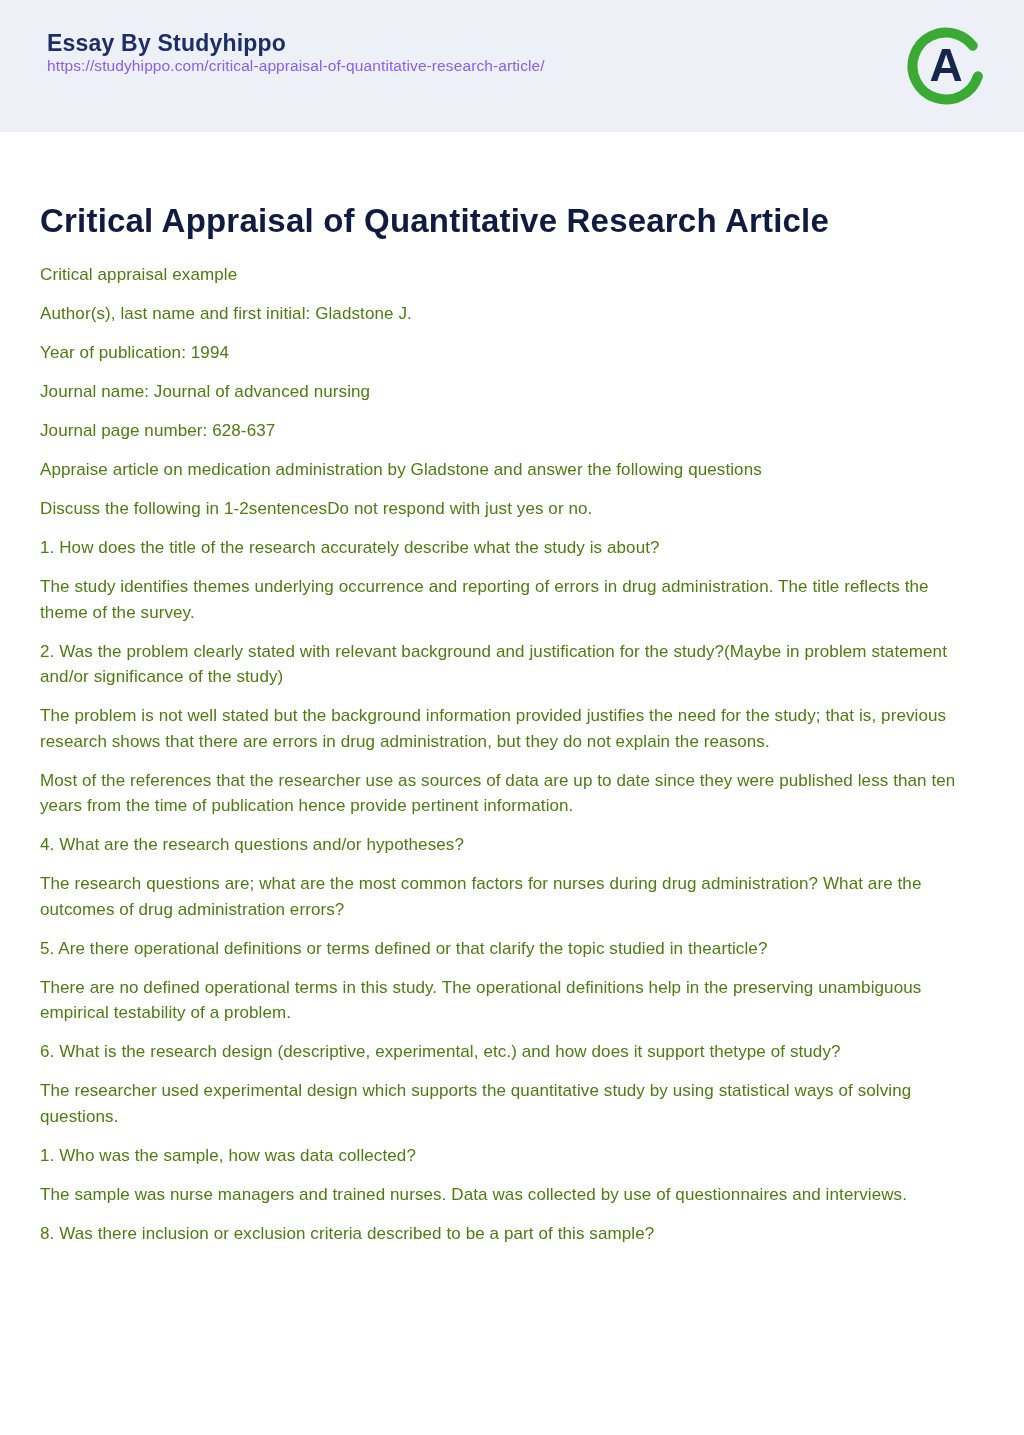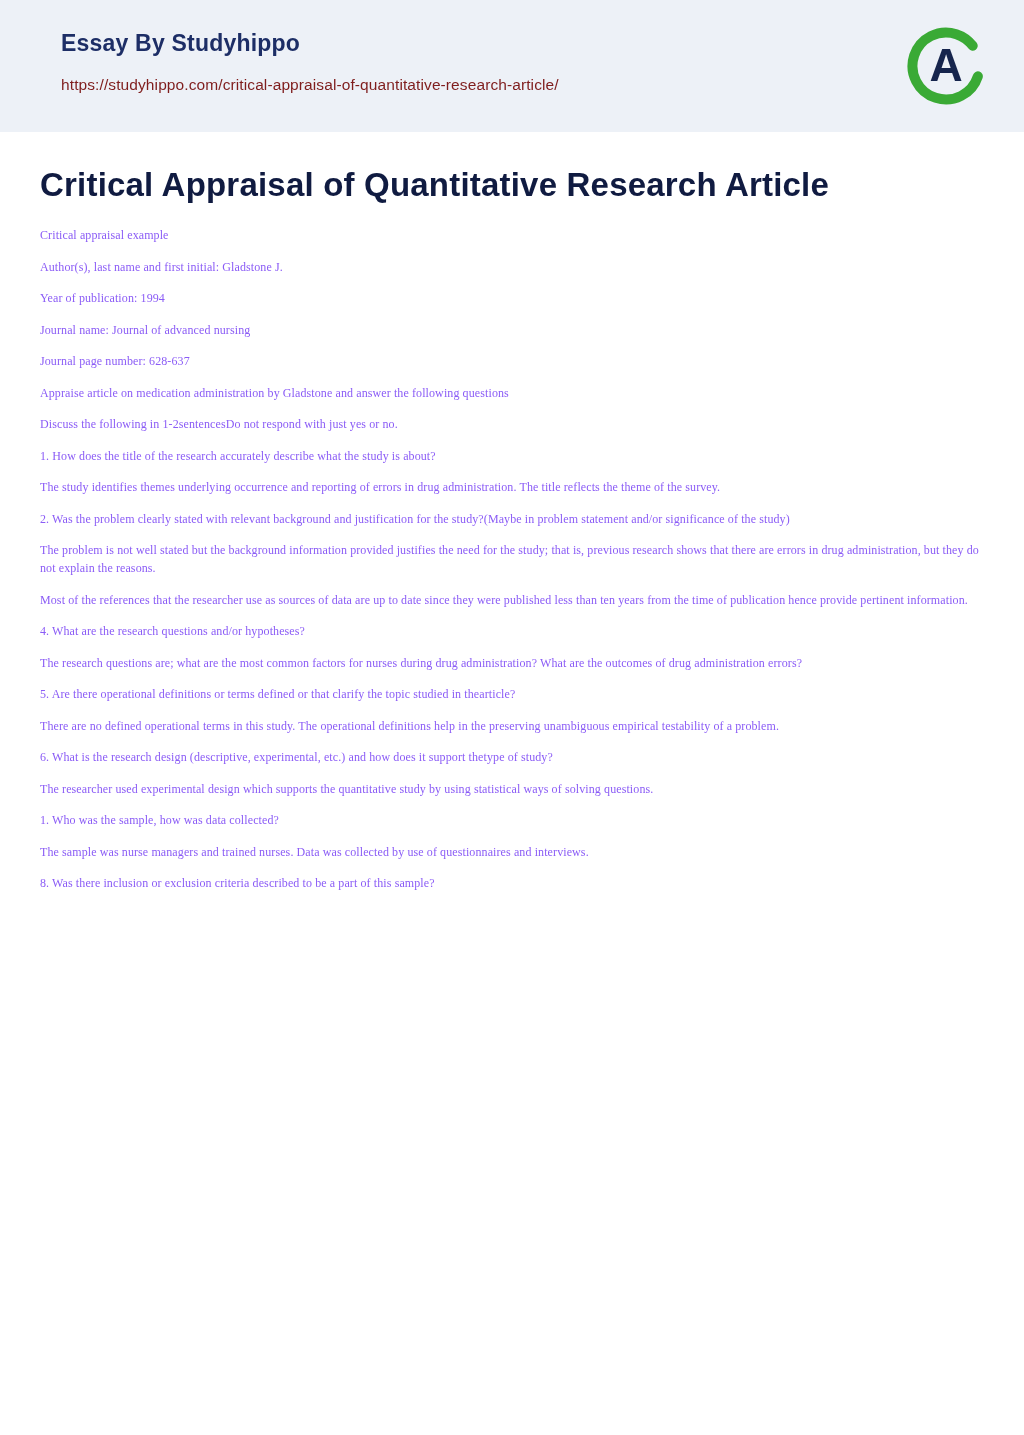--- a/index.html
+++ b/index.html
@@ -7,36 +7,36 @@
     width: 1024px;
     background: #ffffff;
     font-family: "Liberation Sans", sans-serif;
   }
   body { min-height: 1435px; }
 
   
   .site-header {
     background: #edf1f7;
     width: 100%;
-    padding: 30px 38px 26px 61px;
+    padding: 30px 38px 26px 47px;
     display: flex;
     justify-content: space-between;
     align-items: flex-start;
     gap: 26px;
   }
   .site-title {
     color: #1d2e66;
     font-size: 23px;
     font-weight: 700;
     letter-spacing: 0.2px;
   }
   .page-url {
     display: inline-block;
-    margin-top: 19px;
-    color: #7f1d1d;
+    margin-top: 0;
+    color: #8b5cf6;
     font-size: 15.5px;
     text-decoration: none;
     letter-spacing: 0.1px;
   }
   .logo-wrap {
     position: relative;
     width: 80px;
     height: 80px;
     margin-top: -4px;
     flex: 0 0 auto;
@@ -58,28 +58,28 @@
   
   .article {
     padding: 34px 44px 40px 40px;
   }
   .article-title {
     color: #101b41;
     font-size: 33px;
     font-weight: 700;
     letter-spacing: 0.2px;
     margin-bottom: 22px;
+    margin-top: 36px;
   }
   .article p {
-    color: #8b5cf6;
-    font-size: 12px;
+    color: #4d7c0f;
+    font-size: 17px;
     line-height: 1.5;
     letter-spacing: 0.1px;
     margin-bottom: 13.5px;
-    font-family: Liberation Serif, serif;
   }
 </style>
 </head>
 <body>
 
 <header class="site-header">
   <div>
     <div class="site-title">Essay By Studyhippo</div>
     <a class="page-url" href="#">https://studyhippo.com/critical-appraisal-of-quantitative-research-article/</a>
   </div>

